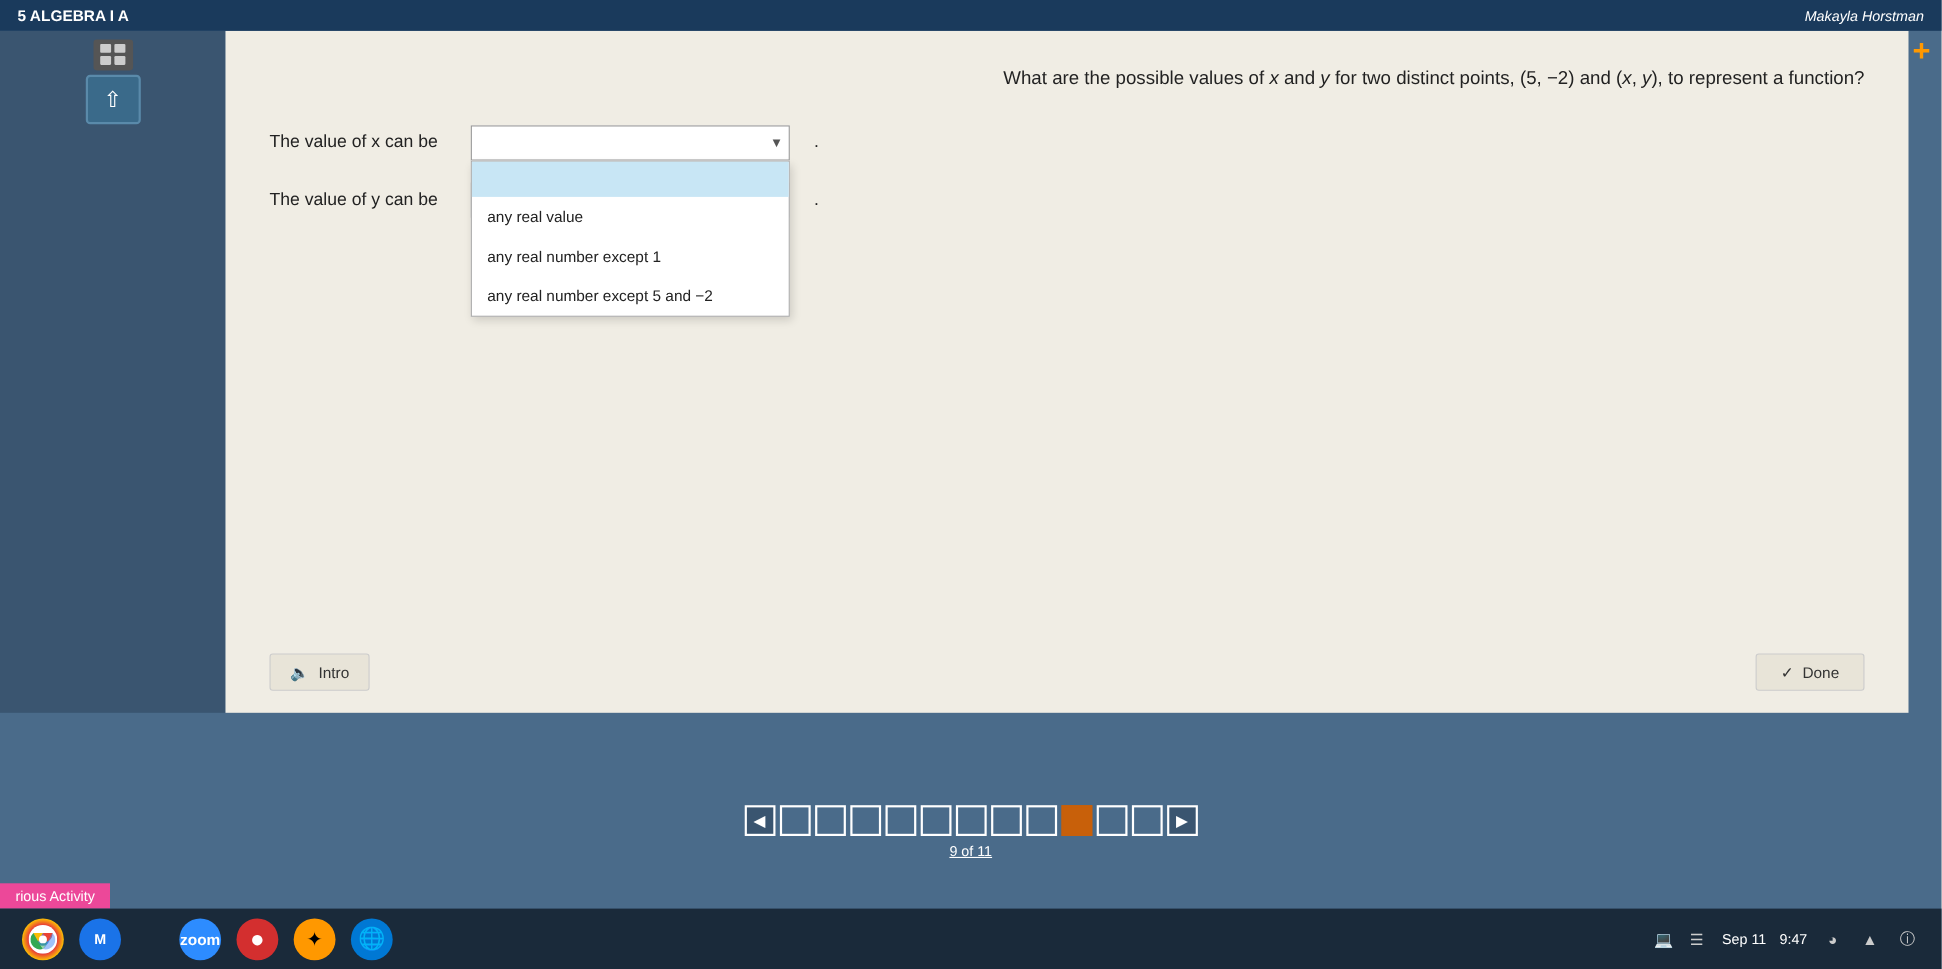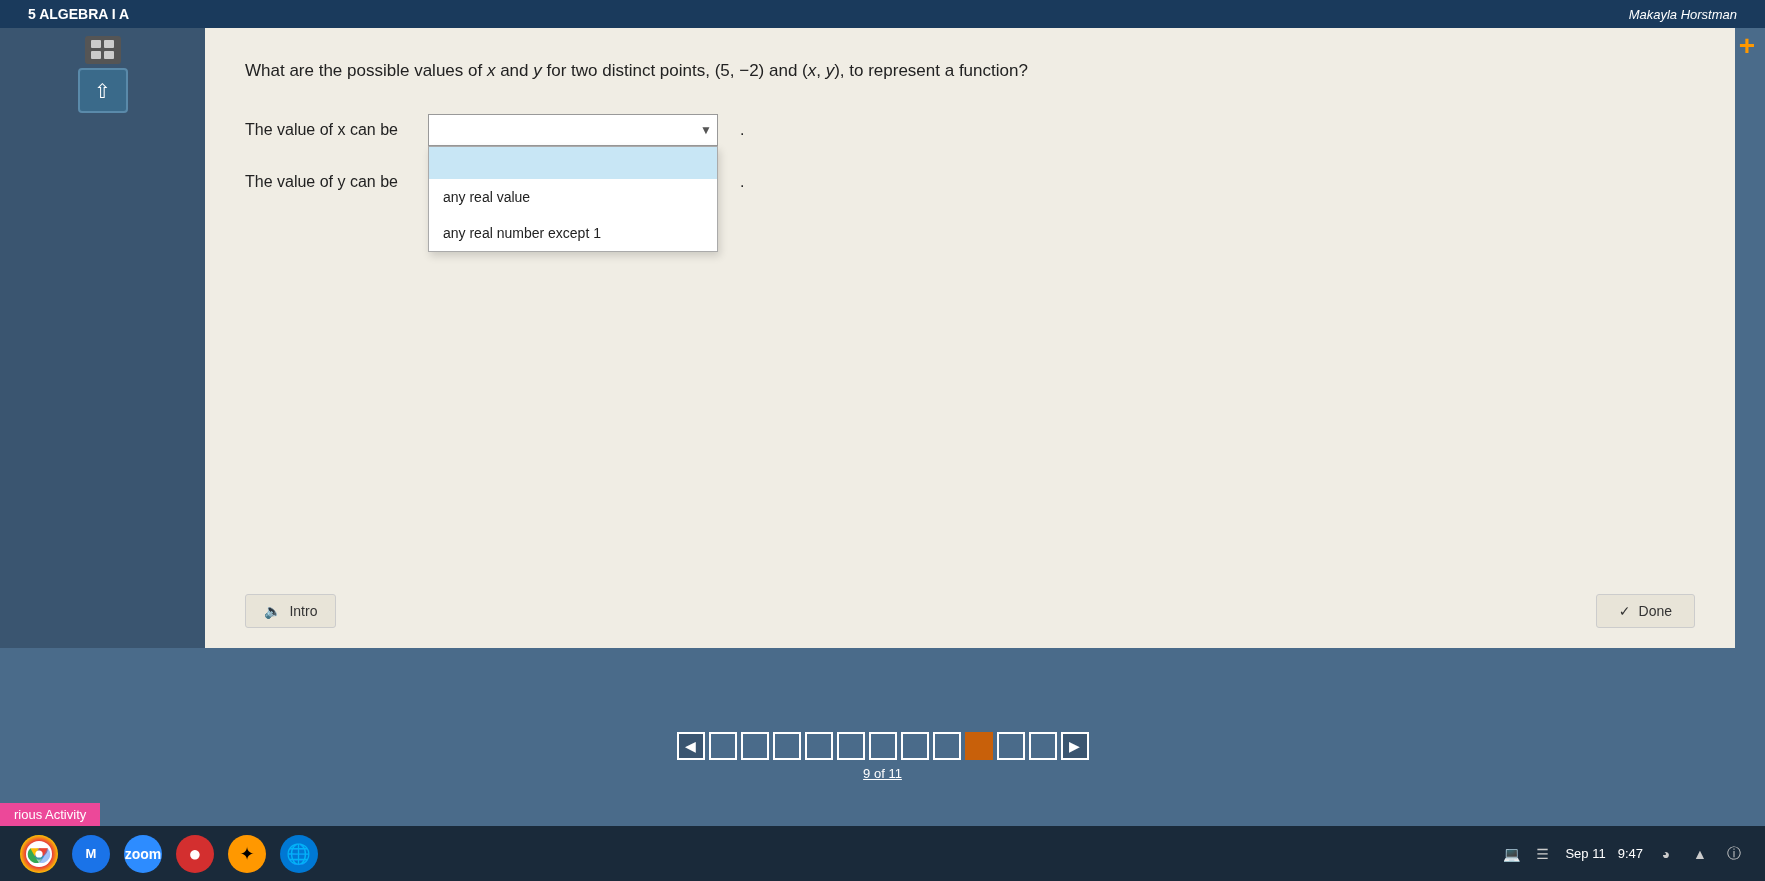--- a/index.html
+++ b/index.html
@@ -13,21 +13,21 @@
     }
 
     
     .top-bar {
       width: 100%;
       height: 28px;
       background: #1a3a5c;
       display: flex;
       align-items: center;
       justify-content: space-between;
-      padding: 0 28px;
+      padding: 0 16px;
       position: absolute;
       top: 0;
       left: 0;
       z-index: 100;
     }
     .top-bar-title {
       color: #ffffff;
       font-size: 14px;
       font-weight: bold;
     }
@@ -88,20 +88,21 @@
       height: 620px;
       background: #f0ede4;
       padding: 30px 40px;
     }
 
     .question-text {
       font-size: 17px;
       color: #222;
       margin-bottom: 30px;
       line-height: 1.5;
+      text-align: right;
     }
     .question-text em {
       font-style: italic;
     }
 
     .field-row {
       display: flex;
       align-items: center;
       margin-bottom: 20px;
       position: relative;
@@ -273,21 +274,21 @@
       height: 38px;
       border-radius: 50%;
       display: flex;
       align-items: center;
       justify-content: center;
       cursor: pointer;
       font-size: 22px;
     }
     .taskbar-icon.chrome { background: radial-gradient(circle, #4285f4 30%, #ea4335 50%, #fbbc05 70%, #34a853 100%); }
     .taskbar-icon.meet { background: #1a73e8; color: white; font-size: 16px; }
-    .taskbar-icon.zoom { background: #2d8cff; color: white; font-size: 14px; font-weight: bold; }
+    .taskbar-icon.zoom { background: #2d8cff; color: white; font-size: 14px; font-weight: bold; margin-left: 39px; }
     .taskbar-icon.red-circle { background: #d32f2f; color: white; }
     .taskbar-icon.star { background: #ff9800; }
     .taskbar-icon.edge { background: #0078d4; }
     .taskbar-right {
       display: flex;
       align-items: center;
       gap: 12px;
       color: #fff;
       font-size: 13px;
     }
@@ -357,20 +358,21 @@
   <div class="field-row">
     <span class="field-label">The value of x can be</span>
     <div class="dropdown-wrapper">
       <div class="dropdown-select"></div>
       <span class="dropdown-arrow">▼</span>
 
       <div class="dropdown-open-menu">
         <div class="dropdown-option-blank"></div>
         <div class="dropdown-option">any real value</div>
         <div class="dropdown-option">any real number except 1</div>
+        <div class="dropdown-option">any real number except 5 and −2</div>
       </div>
     </div>
     <span style="font-size:16px;color:#222;margin-left:2px;">.</span>
   </div>
 
   <div class="field-row">
     <span class="field-label">The value of y can be</span>
     <div class="dropdown-wrapper">
       <div class="dropdown-select"></div>
       <span class="dropdown-arrow">▼</span>

